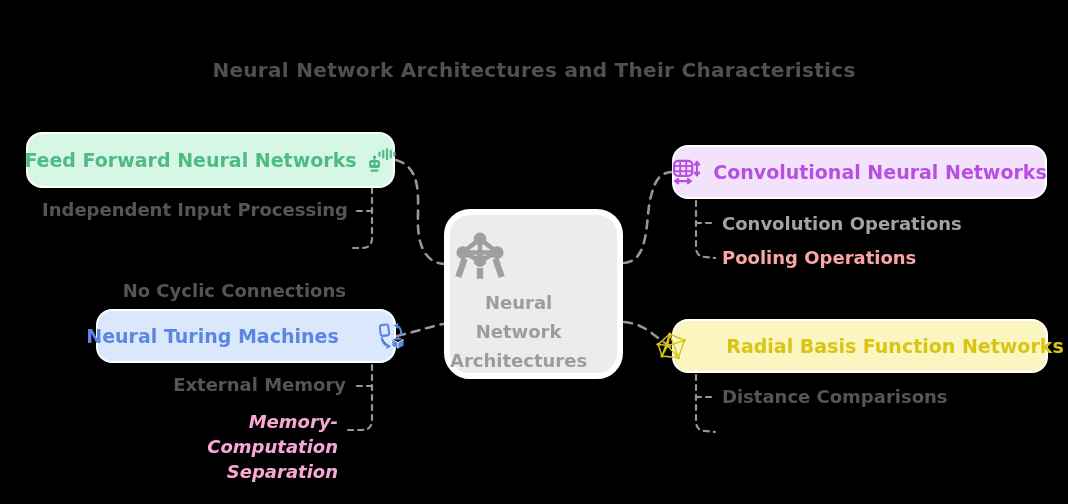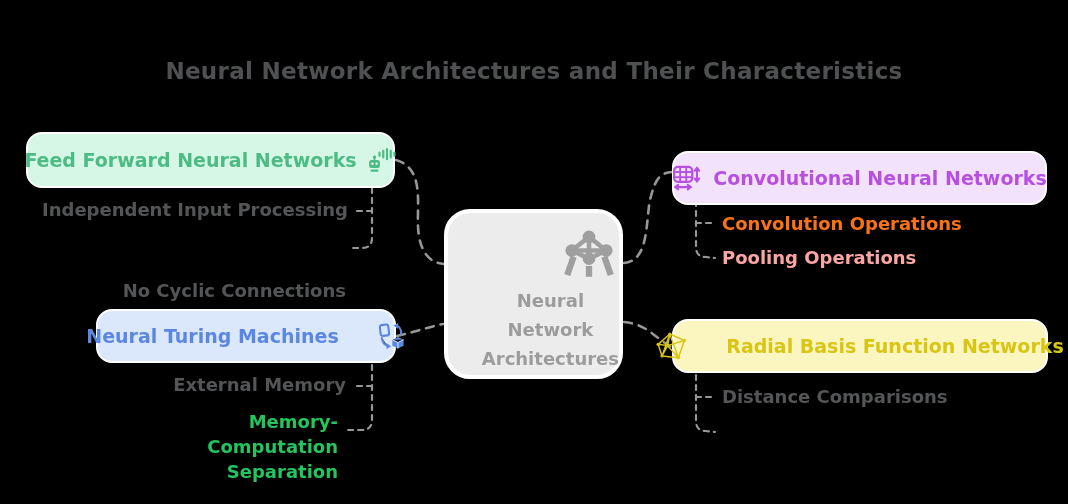--- a/index.html
+++ b/index.html
@@ -8,21 +8,21 @@
     width: 1068px;
     height: 504px;
     overflow: hidden;
     font-family: "DejaVu Sans", "Liberation Sans", sans-serif;
   }
   .page-title {
     position: absolute;
     top: 58px; left: 0;
     width: 100%;
     text-align: center;
-    font-size: 23px;
+    font-size: 20px;
     font-weight: bold;
     letter-spacing: 0.3px;
   }
   .connector-layer {
     position: absolute;
     left: 0; top: 0;
     width: 1068px; height: 504px;
     pointer-events: none;
   }
   .branch-box {
@@ -33,33 +33,33 @@
     gap: 10px;
     border: 2px solid #fff;
     border-radius: 16px;
     font-size: 19px;
     font-weight: bold;
     box-sizing: border-box;
     white-space: nowrap;
   }
   #box-feed-forward { left: 26px;  top: 132px; width: 369px; height: 56px; }
   #box-turing       { left: 96px;  top: 309px; width: 300px; height: 54px; gap: 38px; }
-  #box-cnn          { left: 672px; top: 151px; width: 375px; height: 54px; }
+  #box-cnn          { left: 672px; top: 145px; width: 375px; height: 54px; }
   #box-rbf          { left: 672px; top: 319px; width: 376px; height: 54px; gap: 39px; }
   .branch-icon { display: inline-flex; flex: 0 0 auto; }
   .center-node {
     position: absolute;
     left: 444px; top: 209px;
     width: 179px; height: 170px;
-    border: 4px solid #ef4444;
+    border: 6px solid #ef4444;
     border-radius: 26px;
     box-sizing: border-box;
     display: flex;
     flex-direction: column;
-    align-items: flex-end;
+    align-items: flex-start;
     padding-top: 13px;
   }
   .center-label {
     margin-top: 2px;
     font-size: 18px;
     font-weight: bold;
     text-align: center;
     line-height: 29px;
   }
   .center-label span { display: block; }
@@ -163,21 +163,21 @@
         <path d="M30,15 Q30.5,7 24.5,4.5" stroke="currentColor" stroke-width="2.6" stroke-linecap="round"></path>
         <polygon points="26.5,1 20.5,4.5 26,8.5" fill="currentColor"></polygon>
         <path d="M6,20 Q7,27.5 13,29.5" stroke="currentColor" stroke-width="2.6" stroke-linecap="round"></path>
         <polygon points="17.5,30 11.5,26 11.8,33.5" fill="currentColor"></polygon>
         <polygon points="26,18.5 33,22 33,29.5 26,33 19,29.5 19,22" fill="currentColor"></polygon>
         <path d="M19,22 L26,25.5 L33,22 M26,25.5 L26,33" stroke="#ffffff" stroke-width="1.2" opacity="0.85"></path>
       </svg>
     </span>
   </div>
   <div class="subtopic" id="sub-tm-0" style="color: rgb(84, 85, 87);">External Memory</div>
-  <div class="subtopic" id="sub-tm-1" style="color: #22c55e;">Memory-Computation Separation</div>
+  <div class="subtopic" id="sub-tm-1" style="color: #f9a8d4; font-style: italic;">Memory-Computation Separation</div>
 
   <div class="branch-box" id="box-cnn" style="background: rgb(243, 226, 251); color: rgb(183, 80, 226); border-color: rgb(255, 255, 255);">
     <span class="branch-icon">
       <svg viewBox="0 0 36 36" width="31" height="31">
         <g stroke="currentColor" fill="none">
           <rect x="2.5" y="4.5" width="21" height="17.5" rx="4.5" stroke-width="2.6"></rect>
           <line x1="9.5" y1="5" x2="9.5" y2="21.5" stroke-width="2.2"></line>
           <line x1="16.5" y1="5" x2="16.5" y2="21.5" stroke-width="2.2"></line>
           <line x1="3" y1="10.5" x2="23" y2="10.5" stroke-width="2.2"></line>
           <line x1="3" y1="16.5" x2="23" y2="16.5" stroke-width="2.2"></line>
@@ -187,21 +187,21 @@
           <polyline points="26.4,9 29,5.8 31.6,9"></polyline>
           <polyline points="26.4,18 29,21.2 31.6,18"></polyline>
           <line x1="4.5" y1="28" x2="21" y2="28"></line>
           <polyline points="7.2,25.4 3.8,28 7.2,30.6"></polyline>
           <polyline points="18.3,25.4 21.7,28 18.3,30.6"></polyline>
         </g>
       </svg>
     </span>
     <span>Convolutional Neural Networks</span>
   </div>
-  <div class="subtopic" id="sub-cn-0" style="color: #f97316;">Convolution Operations</div>
+  <div class="subtopic" id="sub-cn-0" style="color: #a3a3a3;">Convolution Operations</div>
   <div class="subtopic" id="sub-cn-1" style="color: #fca5a5;">Pooling Operations</div>
 
   <div class="branch-box" id="box-rbf" style="background: rgb(251, 245, 192); color: rgb(217, 197, 19); border-color: rgb(255, 255, 255);">
     <span class="branch-icon">
       <svg viewBox="0 0 36 36" width="31" height="31" fill="none" stroke="currentColor">
         <g stroke-width="1.7" stroke-linejoin="round">
           <polygon points="16,3.5 33,11 26,31 7,29 2.5,15.5"></polygon>
           <path d="M16,3.5 L13.5,17 L2.5,15.5 M13.5,17 L7,29 M13.5,17 L26,31 M13.5,17 L33,11 M16,3.5 L26,31 M16,3.5 L7,29"></path>
         </g>
         <g fill="currentColor" stroke="none">

